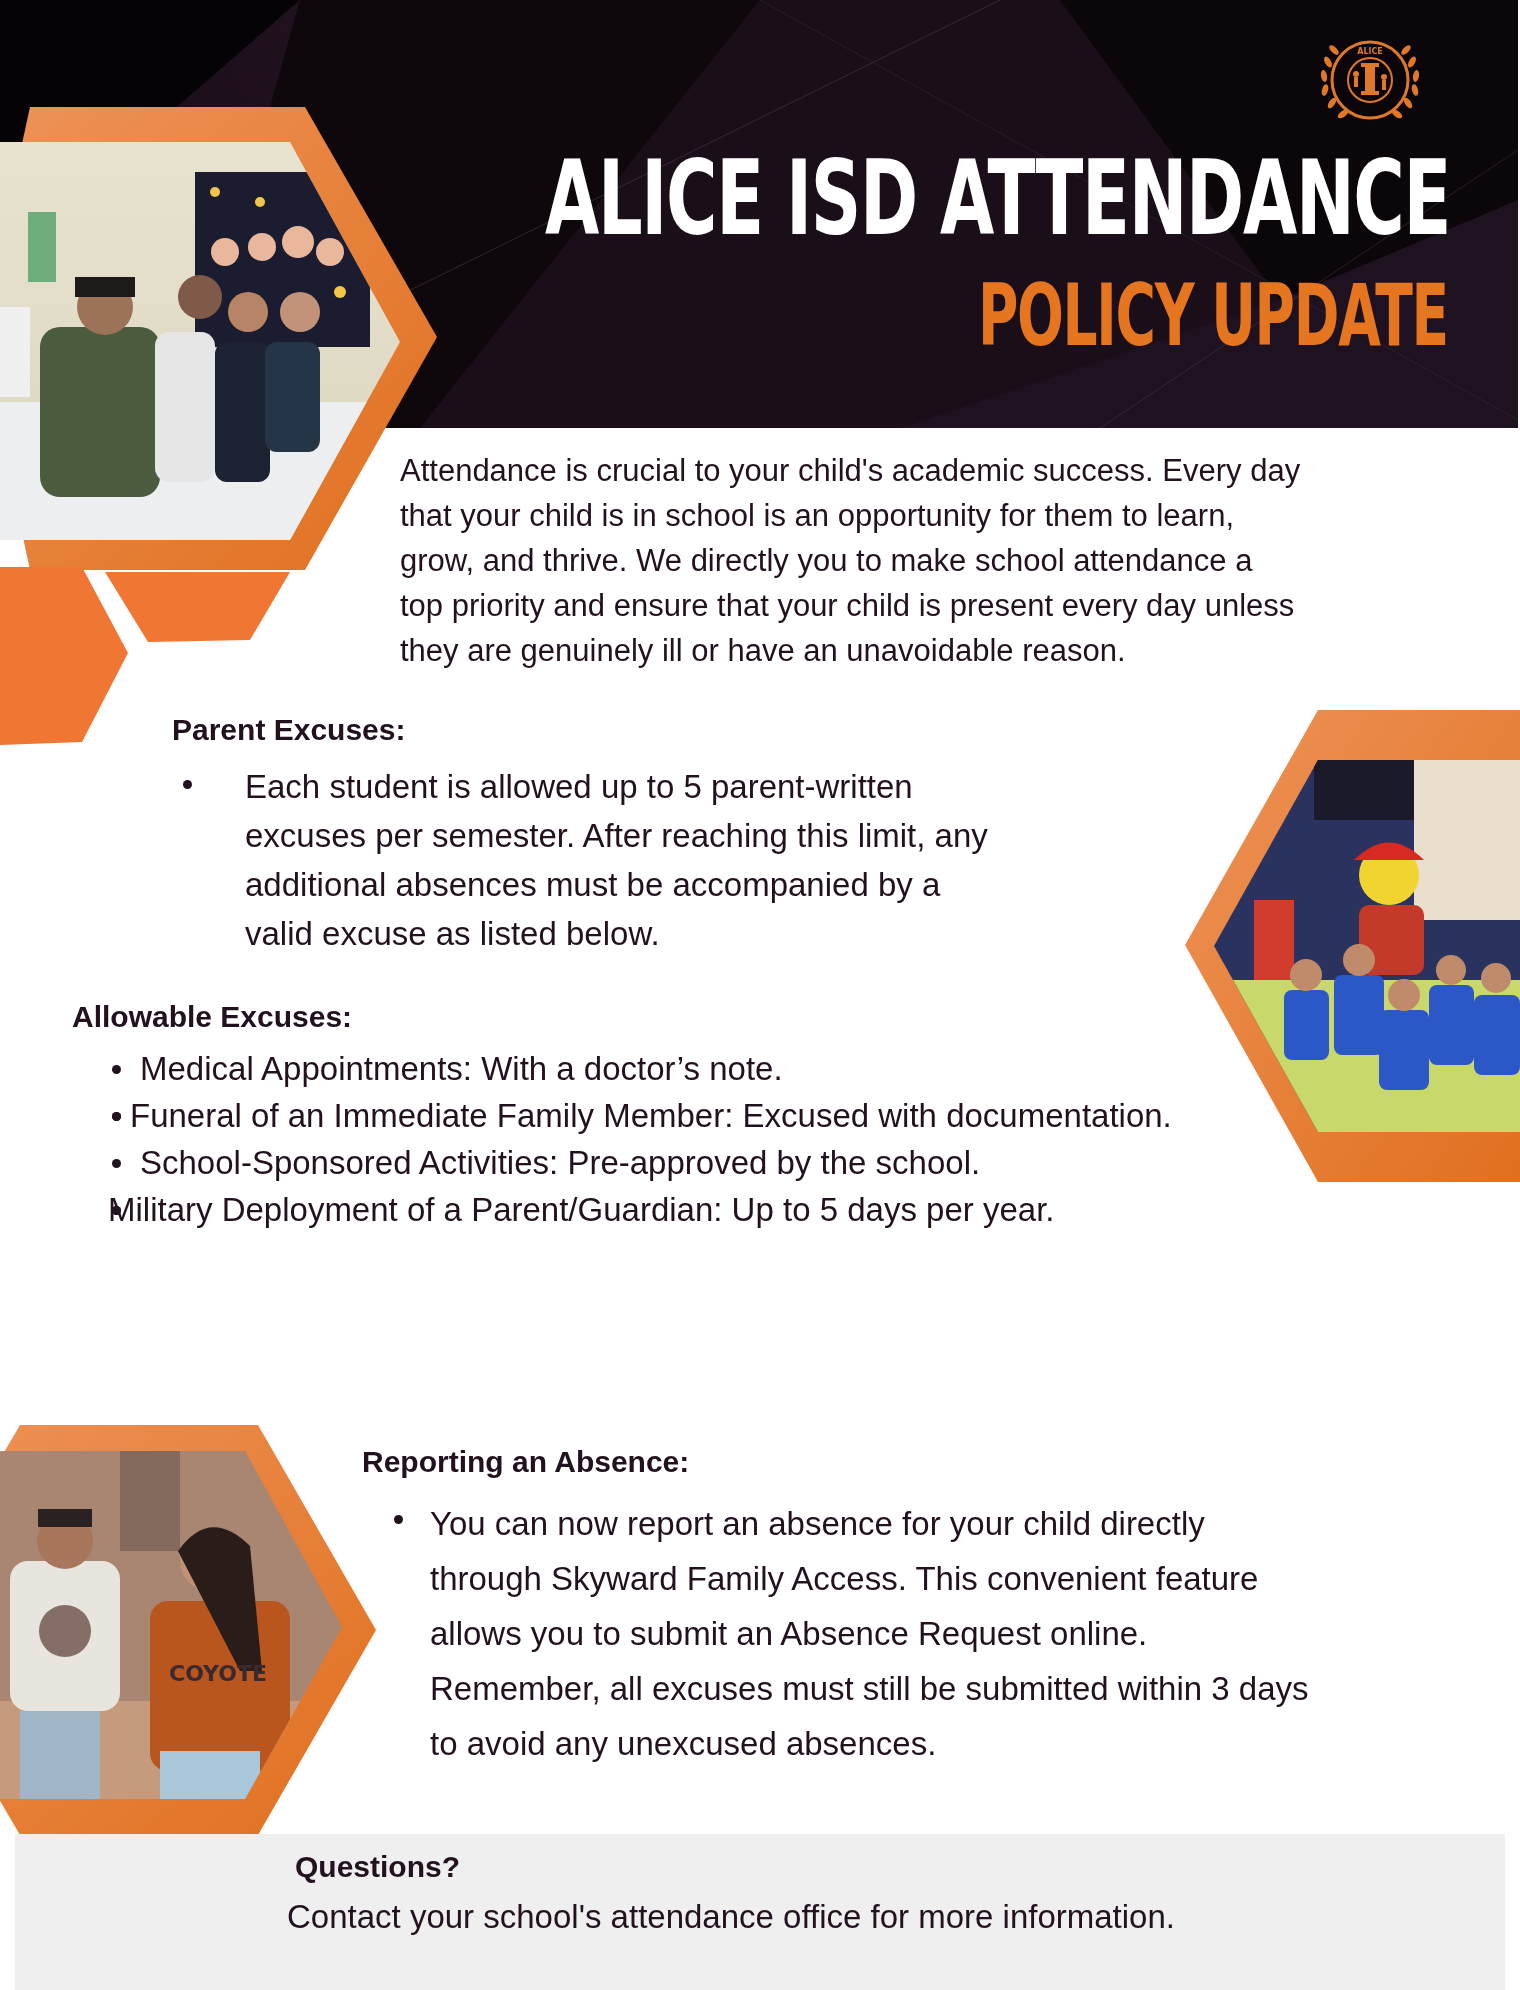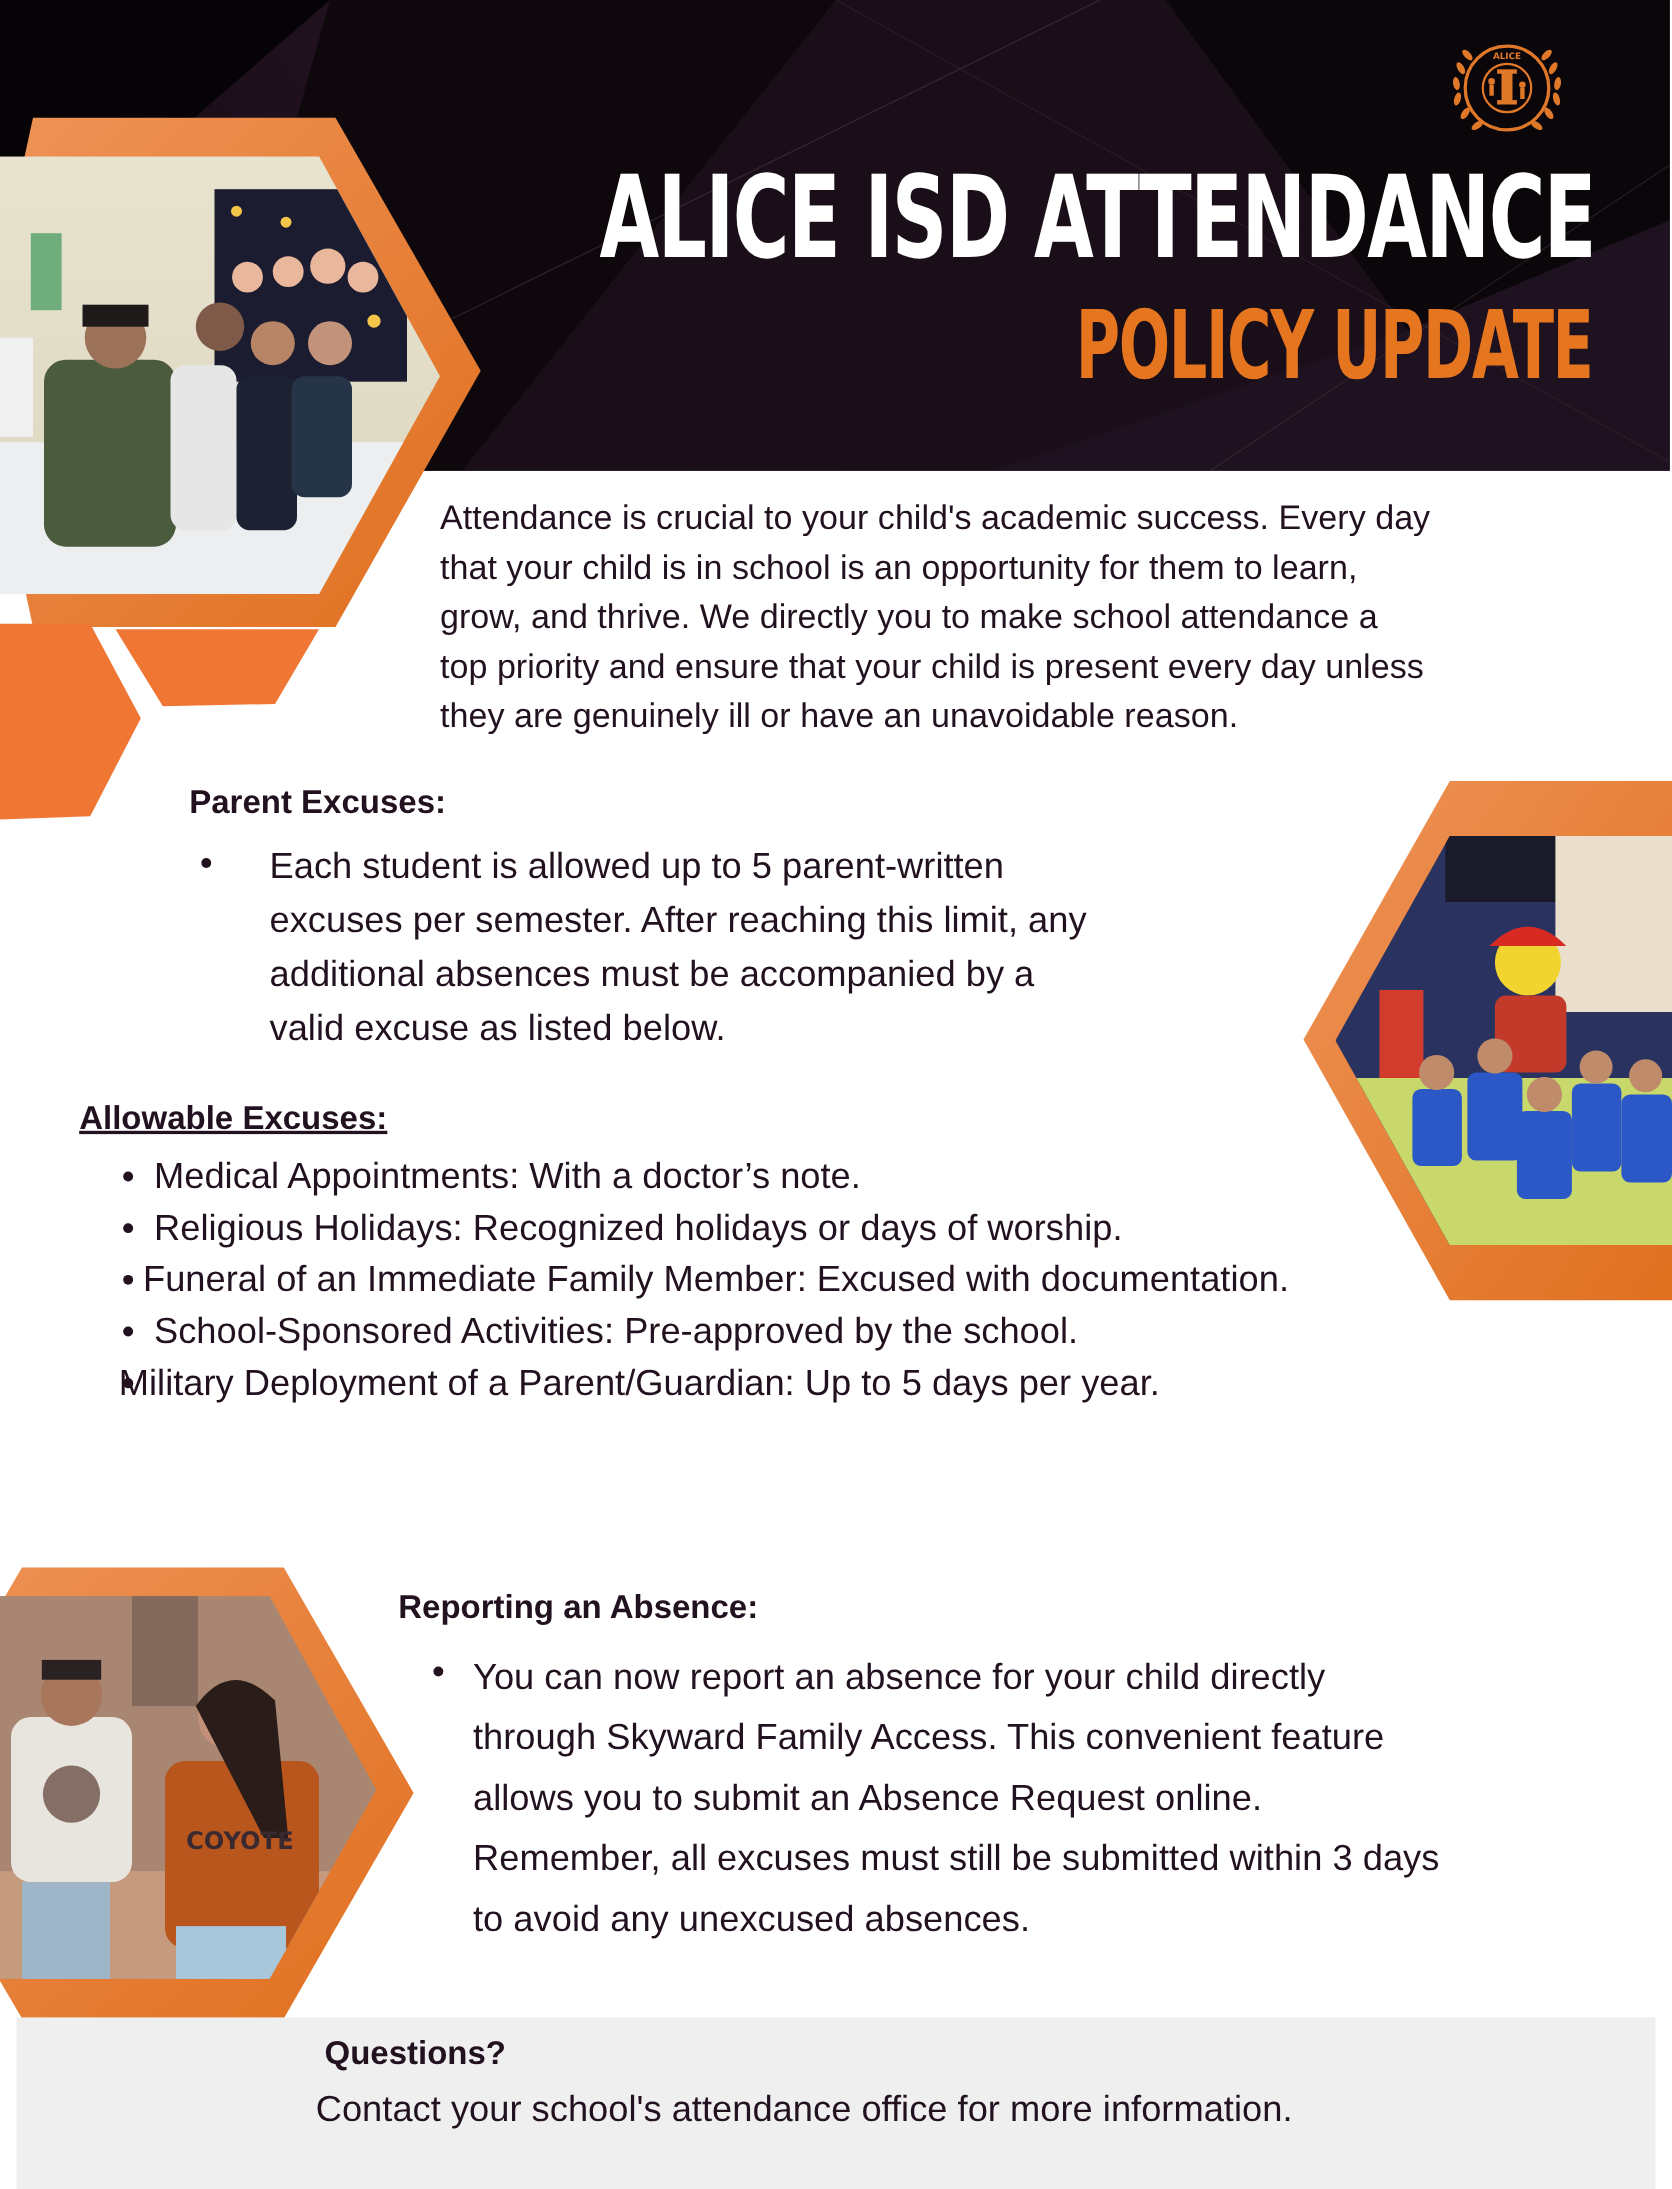--- a/index.html
+++ b/index.html
@@ -187,24 +187,24 @@
     <g fill="#c08b6b">
       <circle cx="92" cy="215" r="16"></circle>
         <circle cx="145" cy="200" r="16"></circle>
         <circle cx="190" cy="235" r="16"></circle>
       <circle cx="237" cy="210" r="15"></circle>
         <circle cx="282" cy="218" r="15"></circle>
     </g>
   </g>
 </svg>
 
-<div class="txt h2" style="left:72px;top:1000px;text-decoration:underline;">Allowable Excuses:</div>
+<div class="txt h2" style="left:72px;top:1000px;">Allowable Excuses:</div>
 <ul class="list" style="left:108px;top:1045px;font-size:33px;line-height:47px;">
   <li><span class="dot" style="left:4px;top:20px;"></span><span style="margin-left:32px;">Medical Appointments: With a doctor’s note.</span></li>
-  <li><span class="dot" style="left:4px;top:20px;"></span><span style="margin-left:32px;">Religious Holidays: Recognized holidays or days of worship.</span></li>
+  <li><span class="dot" style="left:4px;top:20px;"></span></li>
   <li><span class="dot" style="left:4px;top:20px;"></span><span style="margin-left:22px;">Funeral of an Immediate Family Member: Excused with documentation.</span></li>
   <li><span class="dot" style="left:4px;top:20px;"></span><span style="margin-left:32px;">School-Sponsored Activities: Pre-approved by the school.</span></li>
   <li><span class="dot" style="left:4px;top:20px;"></span></li>
   <li><span class="dot" style="left:4px;top:20px;"></span><span style="">Military Deployment of a Parent/Guardian: Up to 5 days per year.</span></li>
 </ul>
 
 <svg class="hex" style="left:0;top:1420px;" width="380" height="420" viewBox="0 1420 380 420">
   <defs>
     <linearGradient id="og3" x1="0" y1="0" x2="1" y2="1">
       <stop offset="0" stop-color="#ee9358"></stop>

